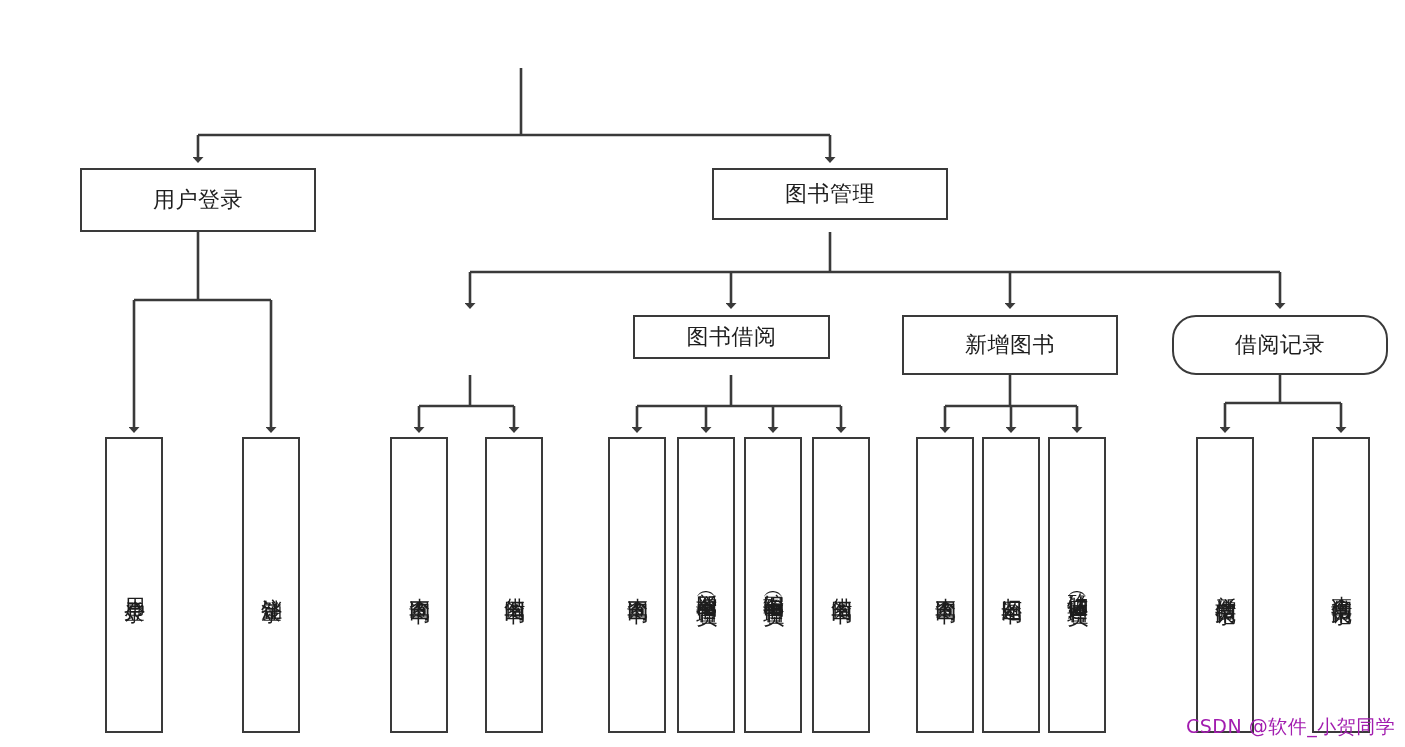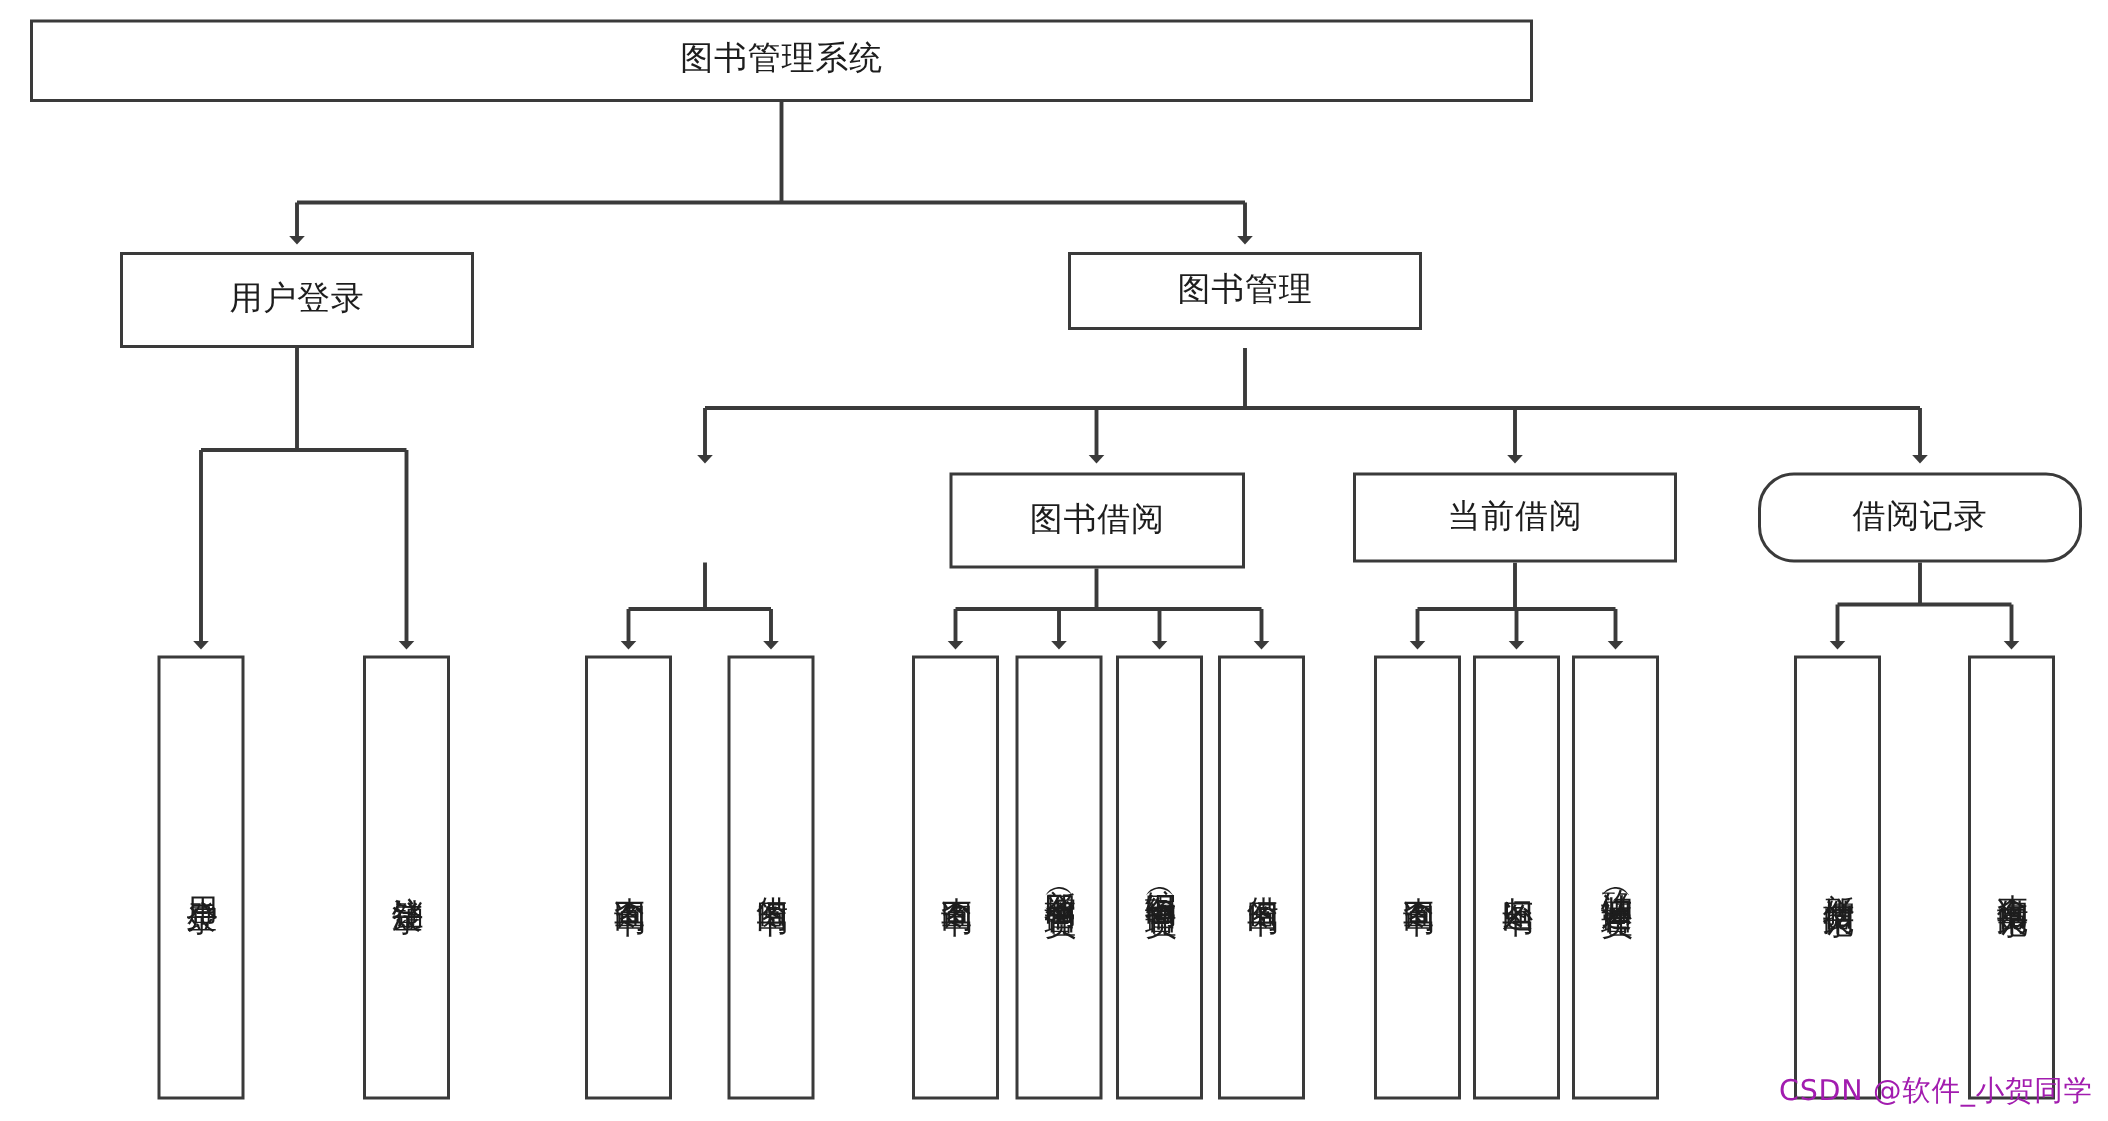--- a/index.html
+++ b/index.html
@@ -115,36 +115,33 @@
       <path d="M1011,406 L1011,430" marker-end="url(#arrowhead)"></path>
       <path d="M1077,406 L1077,430" marker-end="url(#arrowhead)"></path>
 
       <path d="M1280,375 L1280,403"></path>
       <path d="M1225,403 L1341,403"></path>
       <path d="M1225,403 L1225,430" marker-end="url(#arrowhead)"></path>
       <path d="M1341,403 L1341,430" marker-end="url(#arrowhead)"></path>
     </g>
   </svg>
 
-  <div class="node-box horizontal" style="left:20px; top:13px; width:1002px; height:55px;">
-    <span class="node-label">图书管理系统</span>
-  </div>
 
   <div class="node-box horizontal" style="left:80px; top:168px; width:236px; height:64px;">
     <span class="node-label">用户登录</span>
   </div>
   <div class="node-box horizontal" style="left:712px; top:168px; width:236px; height:52px;">
     <span class="node-label">图书管理</span>
   </div>
 
-  <div class="node-box horizontal" style="left:633px; top:315px; width:197px; height:64px;">
+  <div class="node-box horizontal" style="left:633px; top:315px; width:197px; height:44px;">
     <span class="node-label">图书借阅</span>
   </div>
   <div class="node-box horizontal" style="left:902px; top:315px; width:216px; height:60px;">
-    <span class="node-label">当前借阅</span>
+    <span class="node-label">新增图书</span>
   </div>
   <div class="node-box horizontal" style="left:1172px; top:315px; width:216px; height:60px;border-radius:24px;">
     <span class="node-label">借阅记录</span>
   </div>
 
   <div class="node-box vertical" style="left:105px; top:437px; width:58px; height:296px;">
     <span class="node-label">用户登录</span>
   </div>
   <div class="node-box vertical" style="left:242px; top:437px; width:58px; height:296px;">
     <span class="node-label">注销登录</span>

